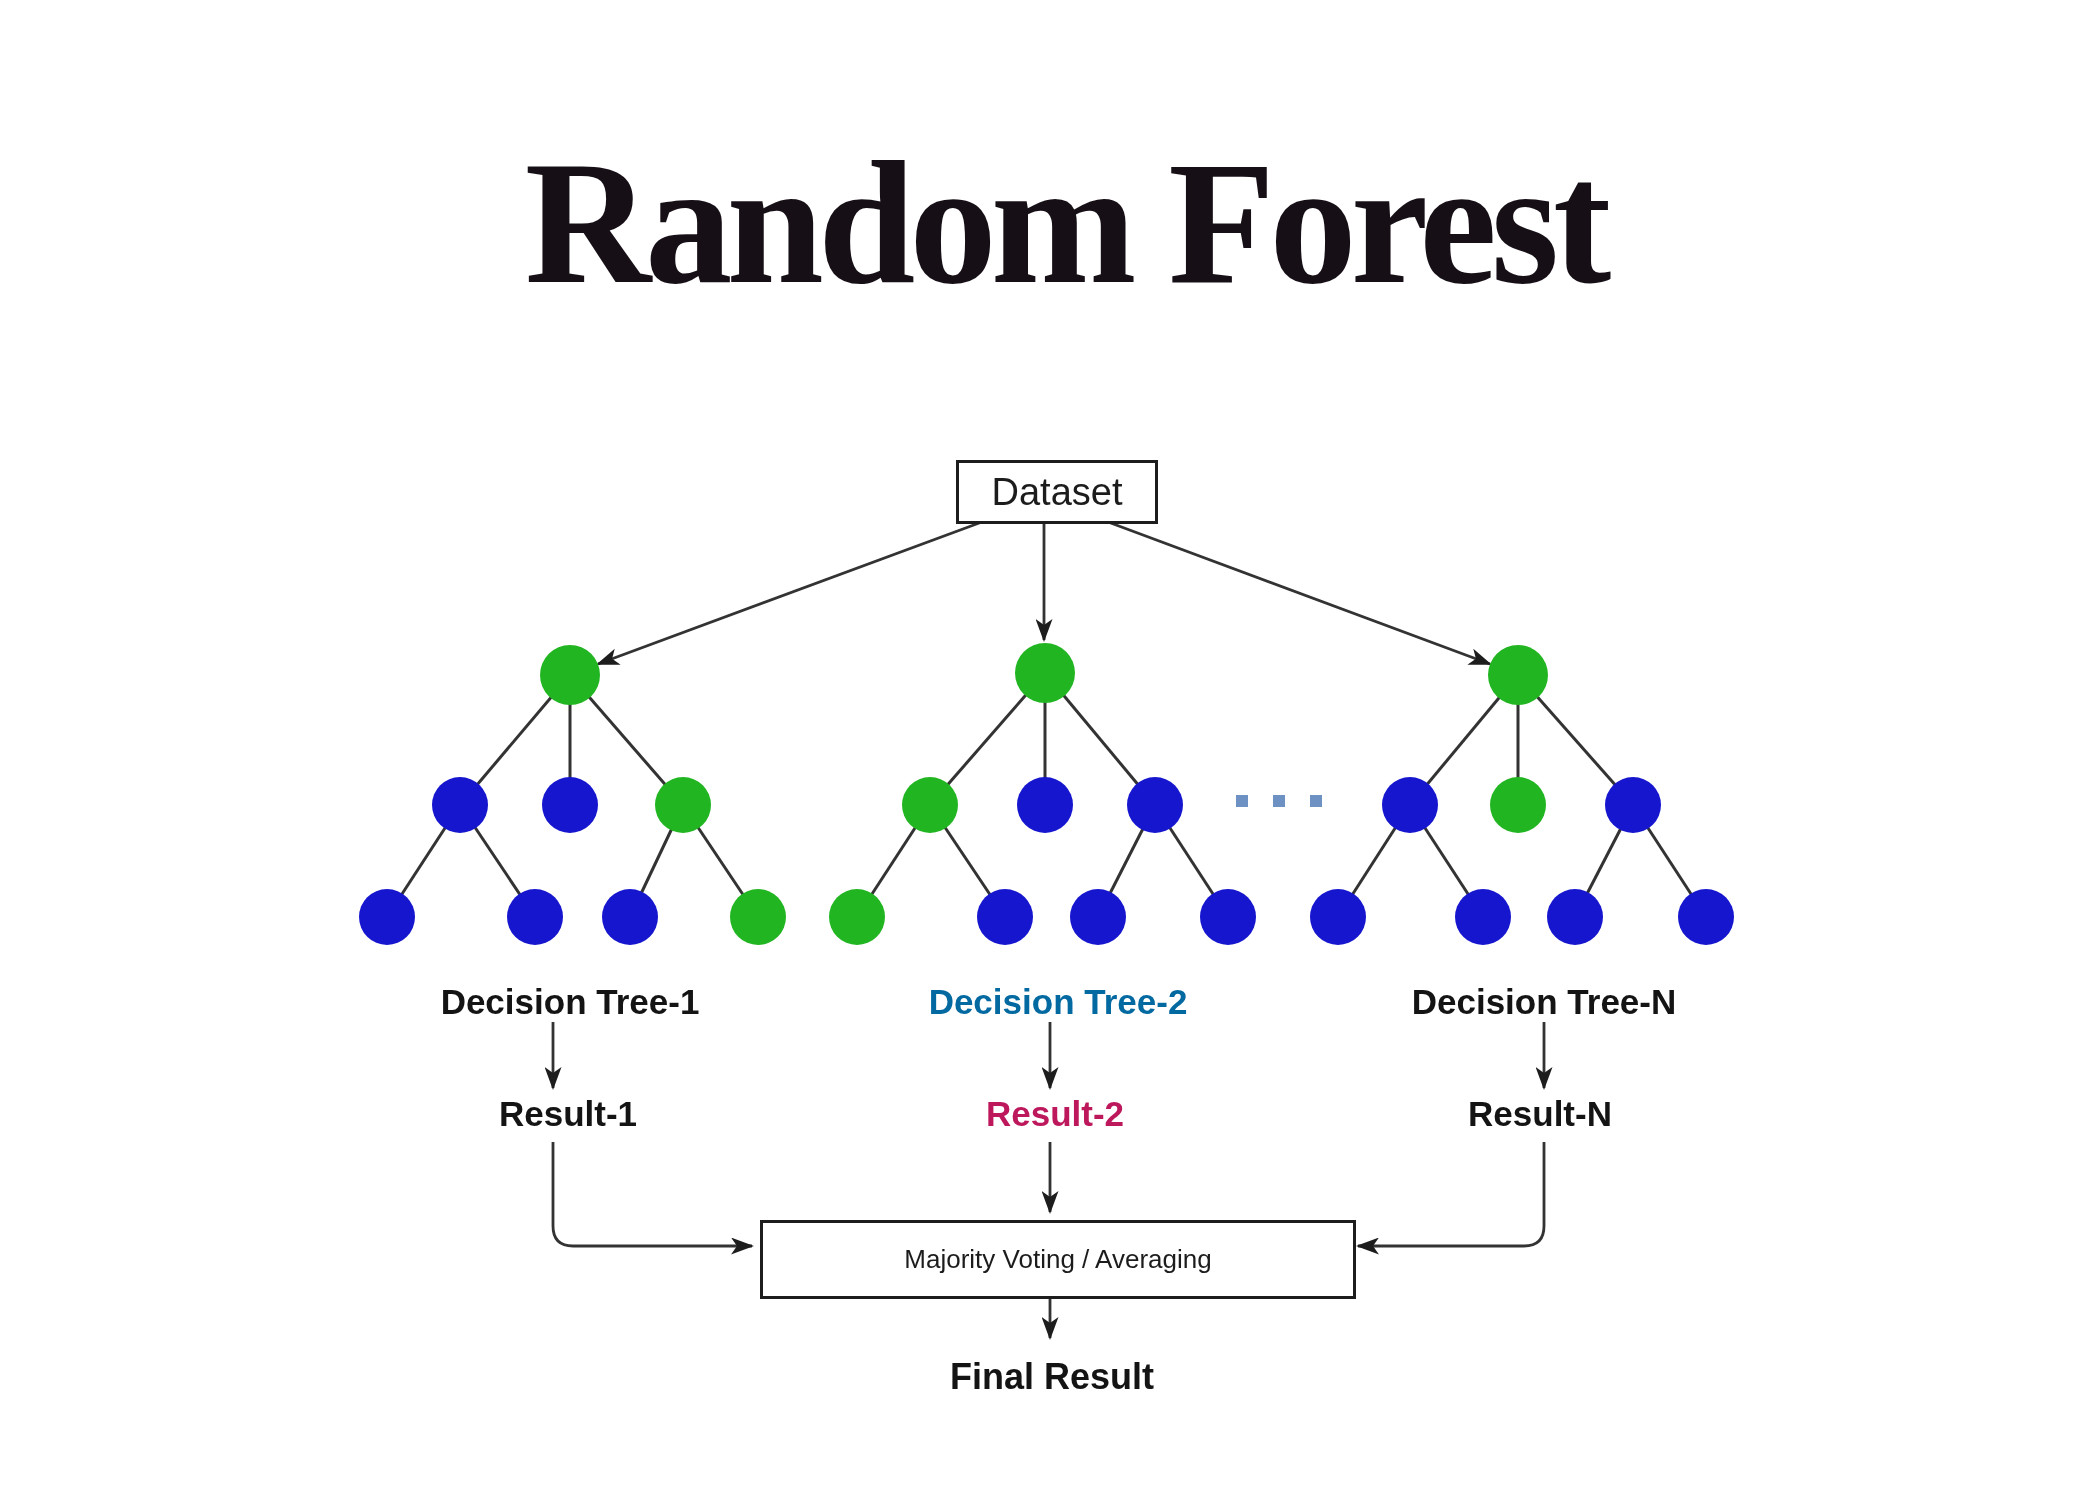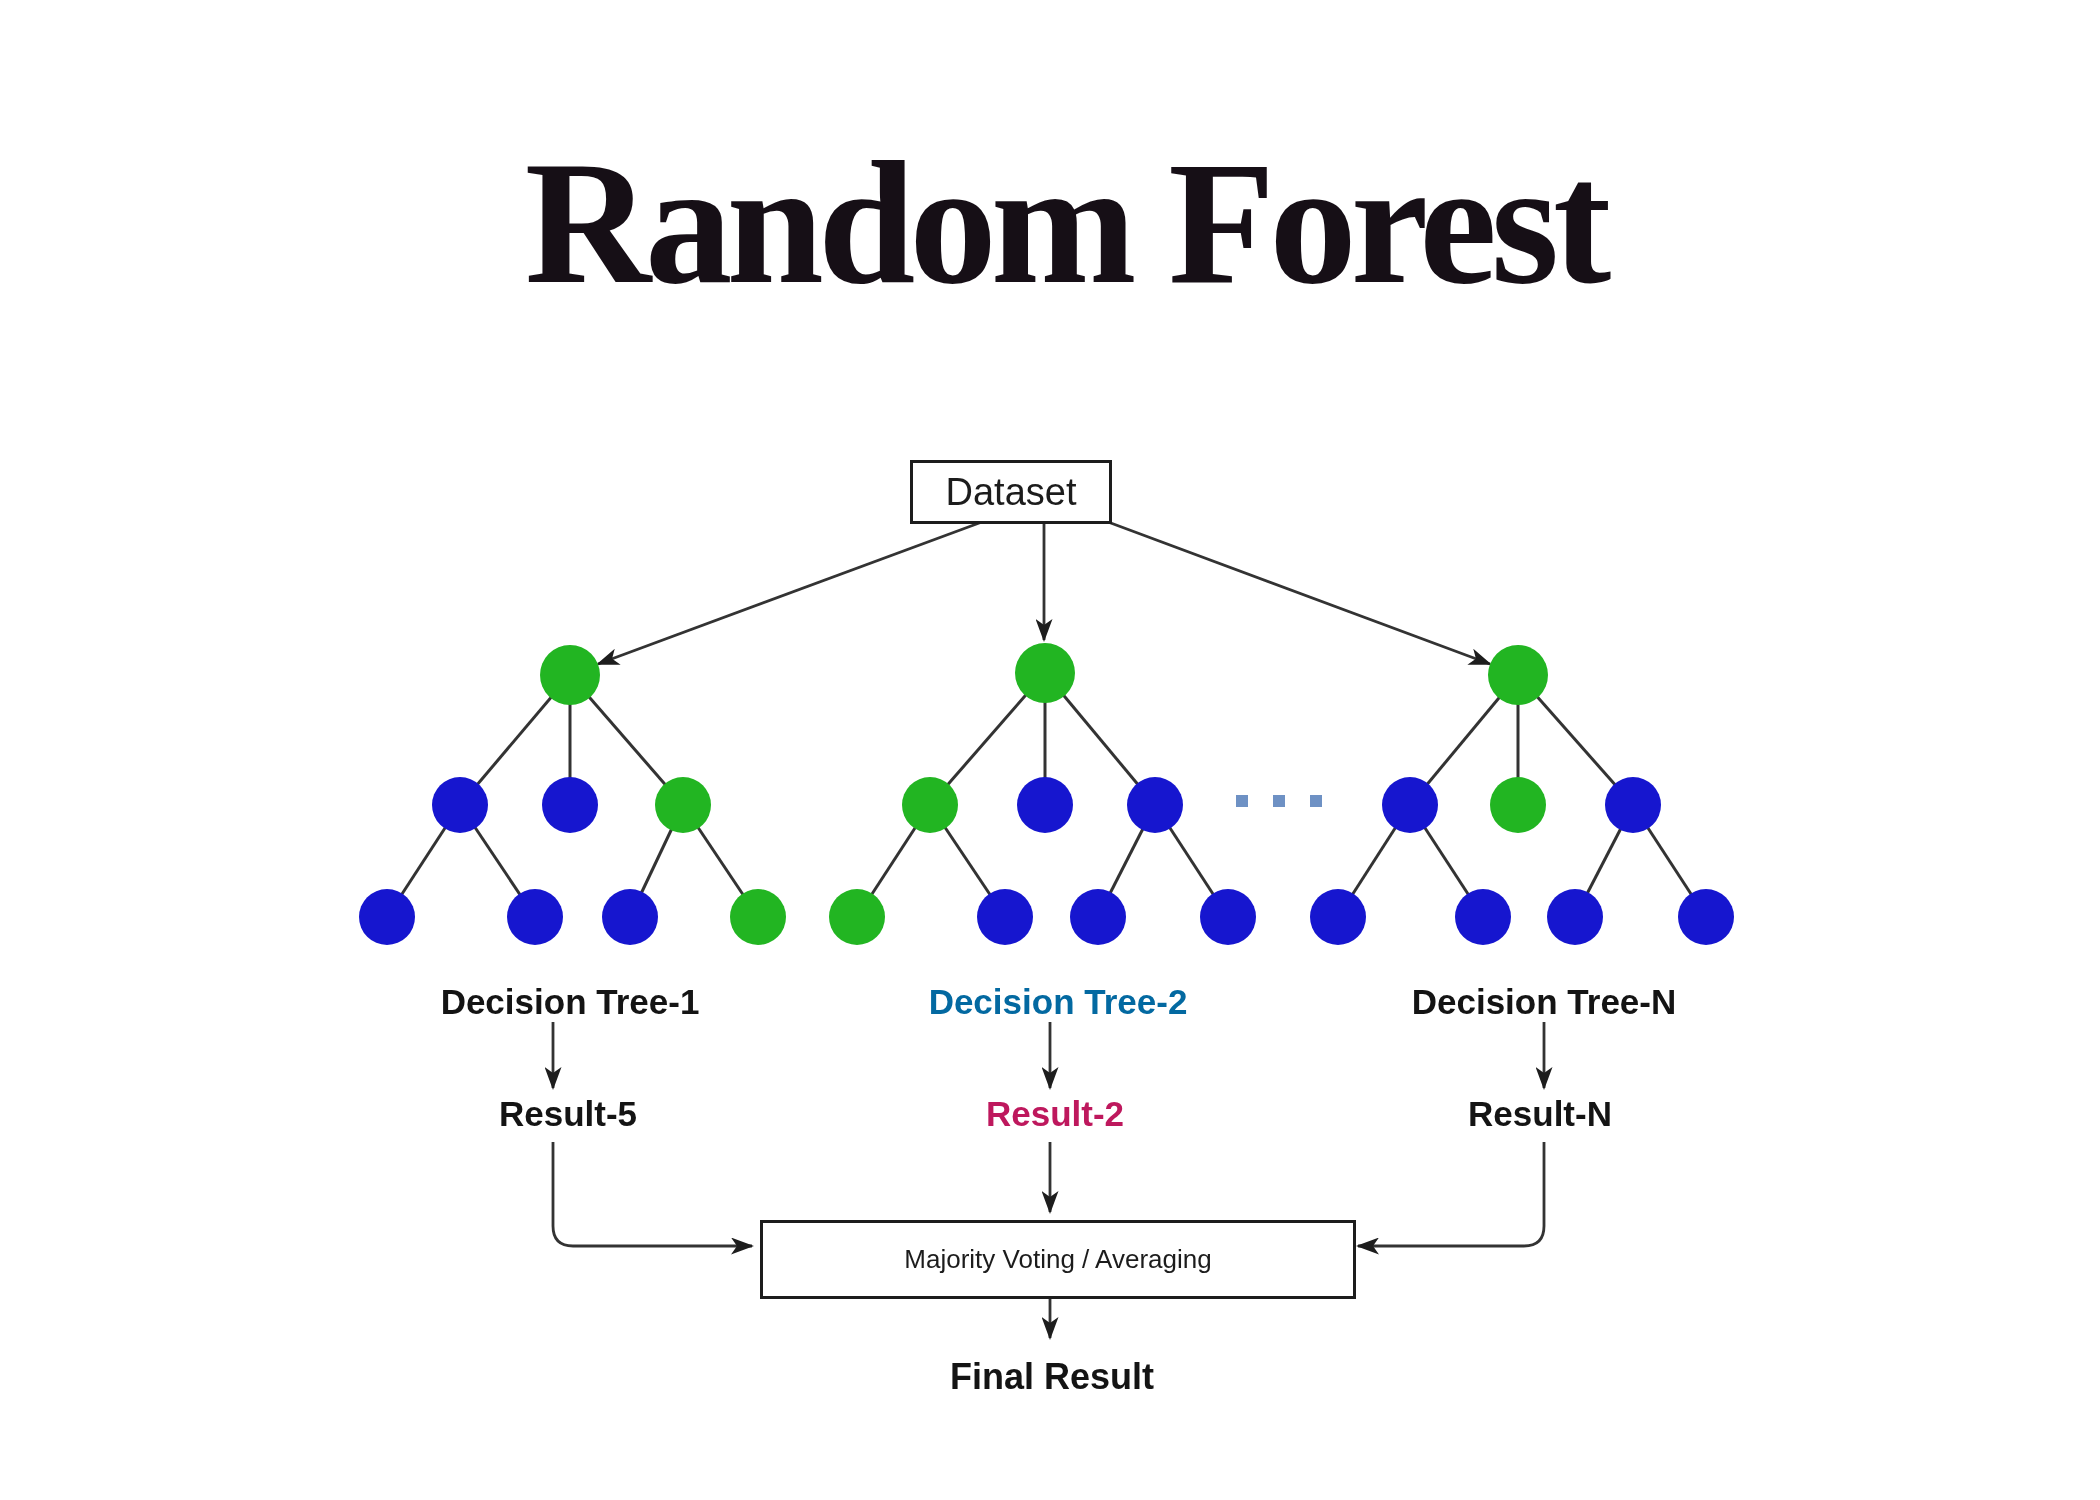--- a/index.html
+++ b/index.html
@@ -12,21 +12,21 @@
     font-family:"Liberation Serif",serif;font-weight:700;
     font-size:175px;letter-spacing:-6px;line-height:1.05;
     white-space:nowrap;margin:0;
   }
   #diagram-svg{position:absolute;left:0;top:0;}
   .box{
     position:absolute;display:flex;align-items:center;justify-content:center;
     background:#ffffff;border:3px solid #1d1d1d;color:#1c1c1c;
     font-size:38px;white-space:nowrap;
   }
-  .box.dataset{left:910px;top:460px;width:196px;height:58px;}
+  .box.dataset{left:956px;top:460px;width:196px;height:58px;}
   .box.majority{left:760px;top:1220px;width:590px;height:73px;font-size:26px;}
   .lbl{
     position:absolute;transform:translateX(-50%);
     font-weight:700;font-size:35px;color:#141414;white-space:nowrap;
   }
   .tree-lbl{top:982px;}
   .result-lbl{top:1094px;}
   .final-lbl{top:1356px;font-size:36px;}
 </style>
 </head>
@@ -109,21 +109,21 @@
 <h1 class="title" style="color: rgb(22, 15, 22); margin-top: 36px;">Random Forest</h1>
 
 <div class="box dataset">
   <span>Dataset</span>
 </div>
 
 <div class="lbl tree-lbl" style="left: 570px; color: rgb(20, 20, 20);">Decision Tree-1</div>
 <div class="lbl tree-lbl" style="left: 1058px; color: #0369a1;">Decision Tree-2</div>
 <div class="lbl tree-lbl" style="left: 1544px; color: rgb(20, 20, 20);">Decision Tree-N</div>
 
-<div class="lbl result-lbl" style="left: 568px; color: rgb(20, 20, 20);">Result-5</div>
+<div class="lbl result-lbl" style="left: 568px; color: rgb(20, 20, 20);">Result-1</div>
 <div class="lbl result-lbl" style="left: 1055px; color: #be185d;">Result-2</div>
 <div class="lbl result-lbl" style="left: 1540px; color: rgb(20, 20, 20);">Result-N</div>
 
 <div class="box majority">
   <span>Majority Voting / Averaging</span>
 </div>
 
 <div class="lbl final-lbl" style="left: 1052px; color: rgb(20, 20, 20);">Final Result</div>
 
 </body></html>

